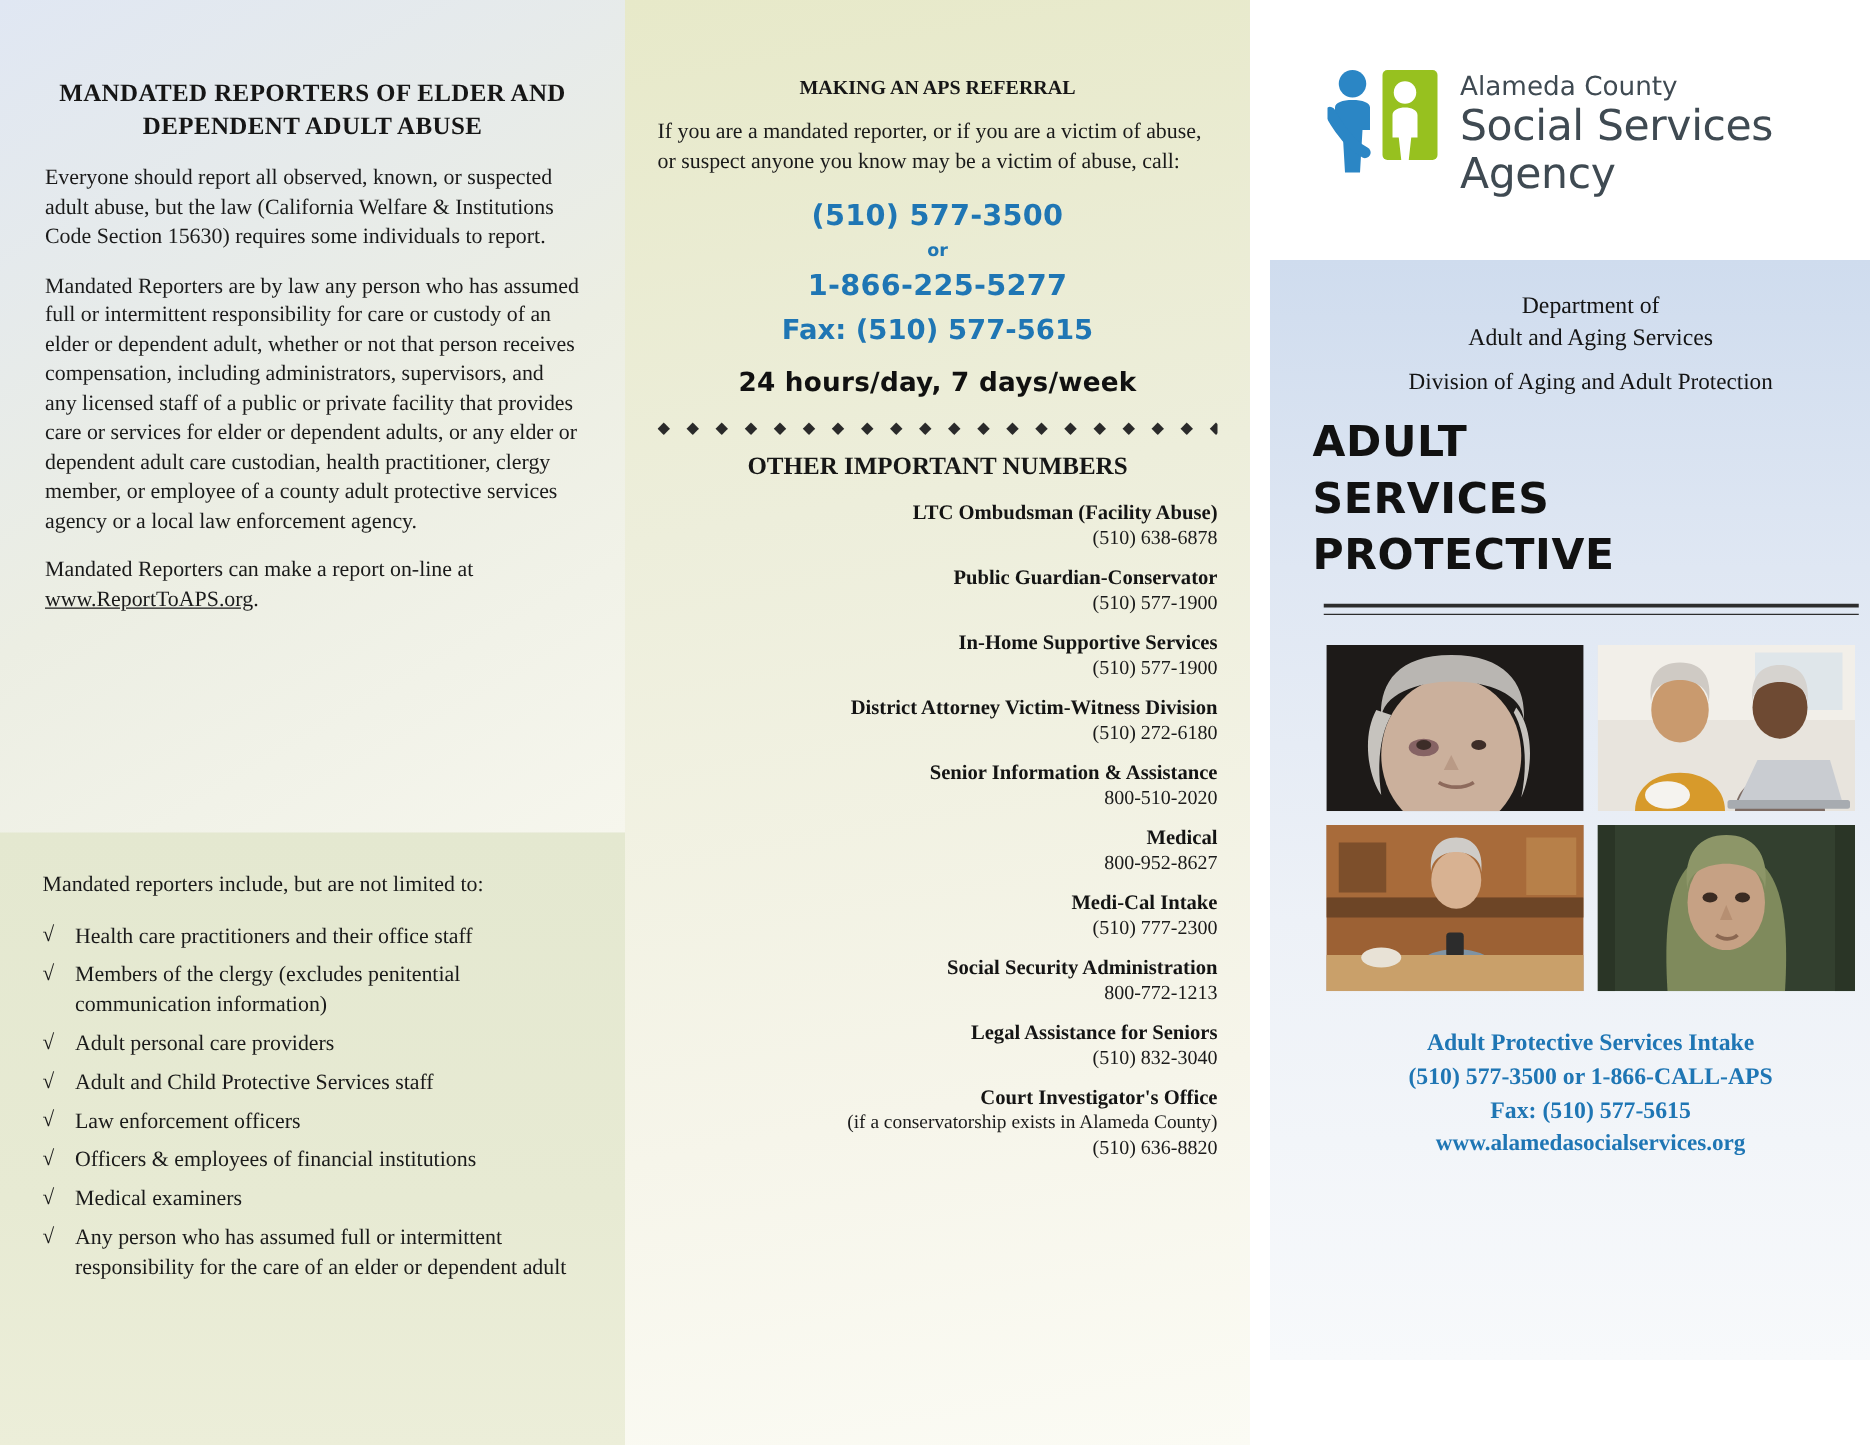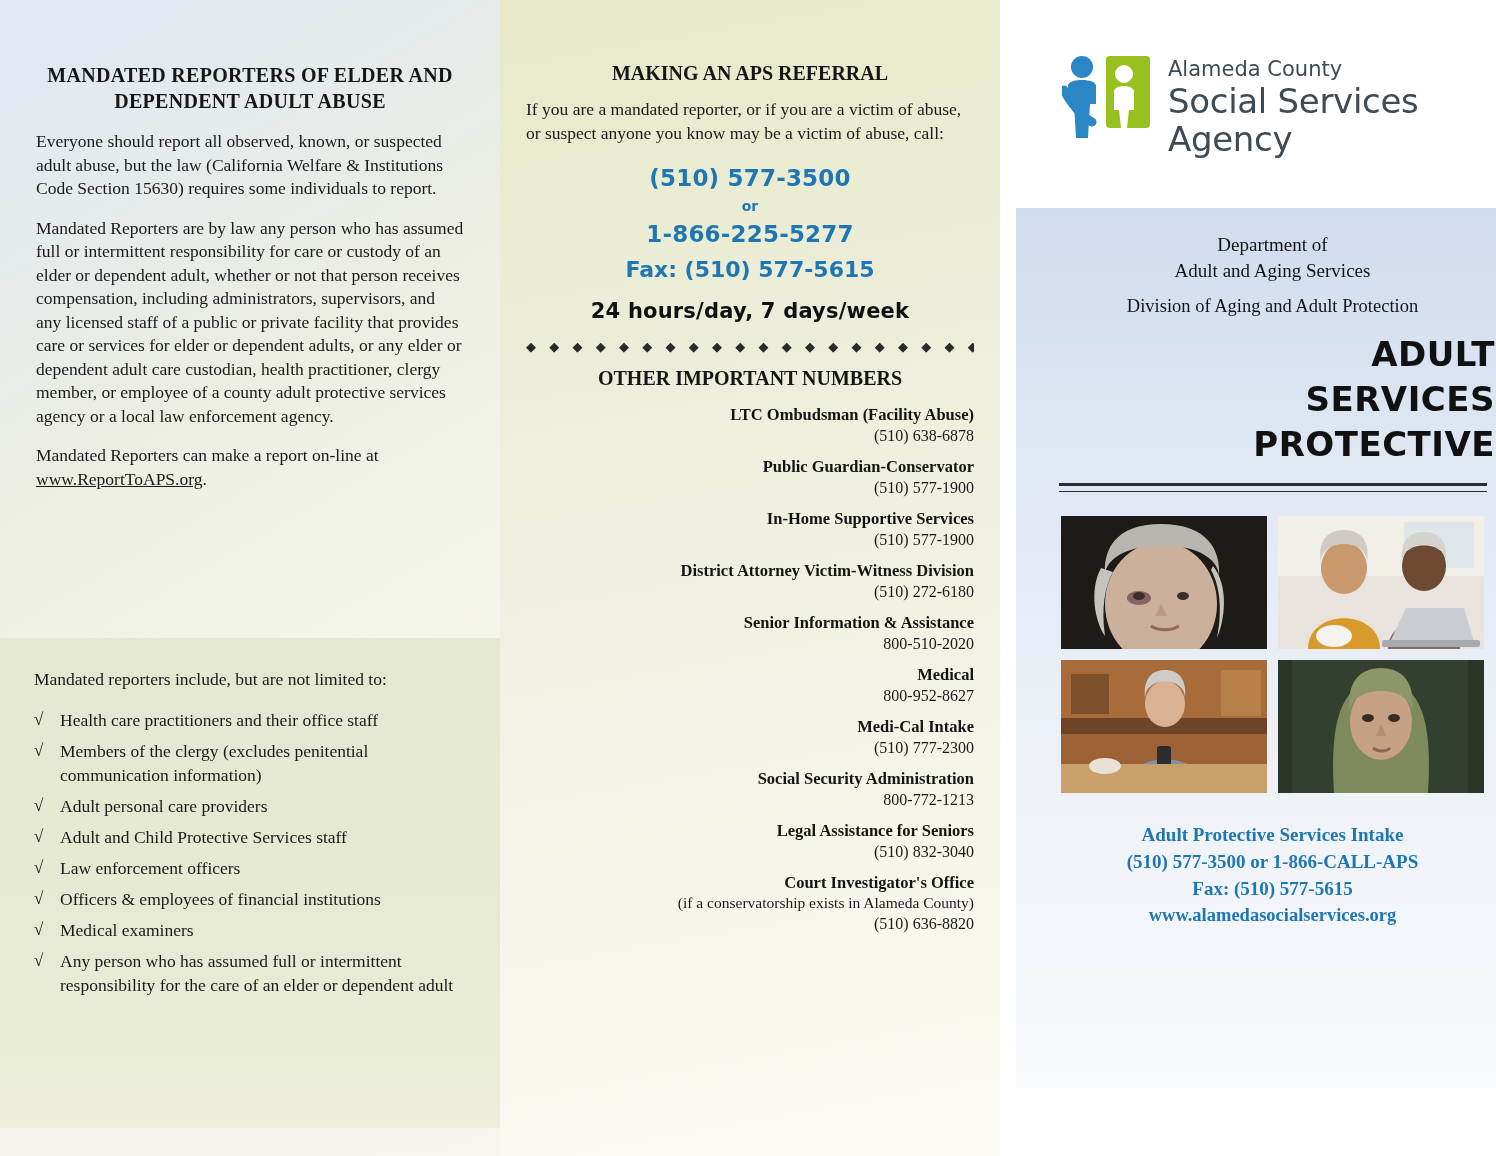--- a/index.html
+++ b/index.html
@@ -32,21 +32,21 @@
     position: absolute;
     left: 0; top: 0;
     width: 500px;
     height: 666px;
     background: linear-gradient(150deg, #e0e7f3 0%, #eceee3 55%, #f6f6ed 100%);
     box-sizing: border-box;
     padding: 62px 36px 0 36px;
   }
   .panel-left .bottom-block {
     position: absolute;
-    left: 0; top: 638px;
+    left: 0; top: 666px;
     width: 500px;
     height: 490px;
     background: linear-gradient(180deg, #e4e8d0 0%, #e7ead3 60%, #eceed9 100%);
     box-sizing: border-box;
     padding: 30px 34px 0 34px;
   }
   .panel-left h1 {
     font-size: 20px;
     line-height: 26px;
     text-align: center;
@@ -94,21 +94,21 @@
   
   .panel-mid {
     position: relative;
     width: 500px;
     height: 1156px;
     background: linear-gradient(170deg, #e7e9c9 0%, #edeedb 35%, #f6f5ea 75%, #fbfbf4 100%);
     box-sizing: border-box;
     padding: 62px 26px 0 26px;
   }
   .panel-mid h2 {
-    font-size: 20px;
+    font-size: 16px;
     margin: 0 0 12px 0;
     text-align: center;
     font-weight: bold;
     color: #161616;
   }
   .panel-mid p.intro {
     font-size: 17.5px;
     line-height: 24px;
     margin: 0 0 18px 0;
     color: #1a1a1a;
@@ -242,21 +242,21 @@
   }
   .division {
     text-align: center;
     font-size: 18.5px;
     line-height: 24px;
     color: #141414;
     margin-bottom: 14px;
   }
   .aps-title {
     font-family: "DejaVu Sans", sans-serif;
-    text-align: right;
+    text-align: left;
     font-weight: bold;
     font-size: 34px;
     line-height: 45px;
     color: #111;
     letter-spacing: 0.5px;
     margin-bottom: 16px;
   }
   .double-rule {
     margin: 0 auto 24px auto;
     width: 428px;

